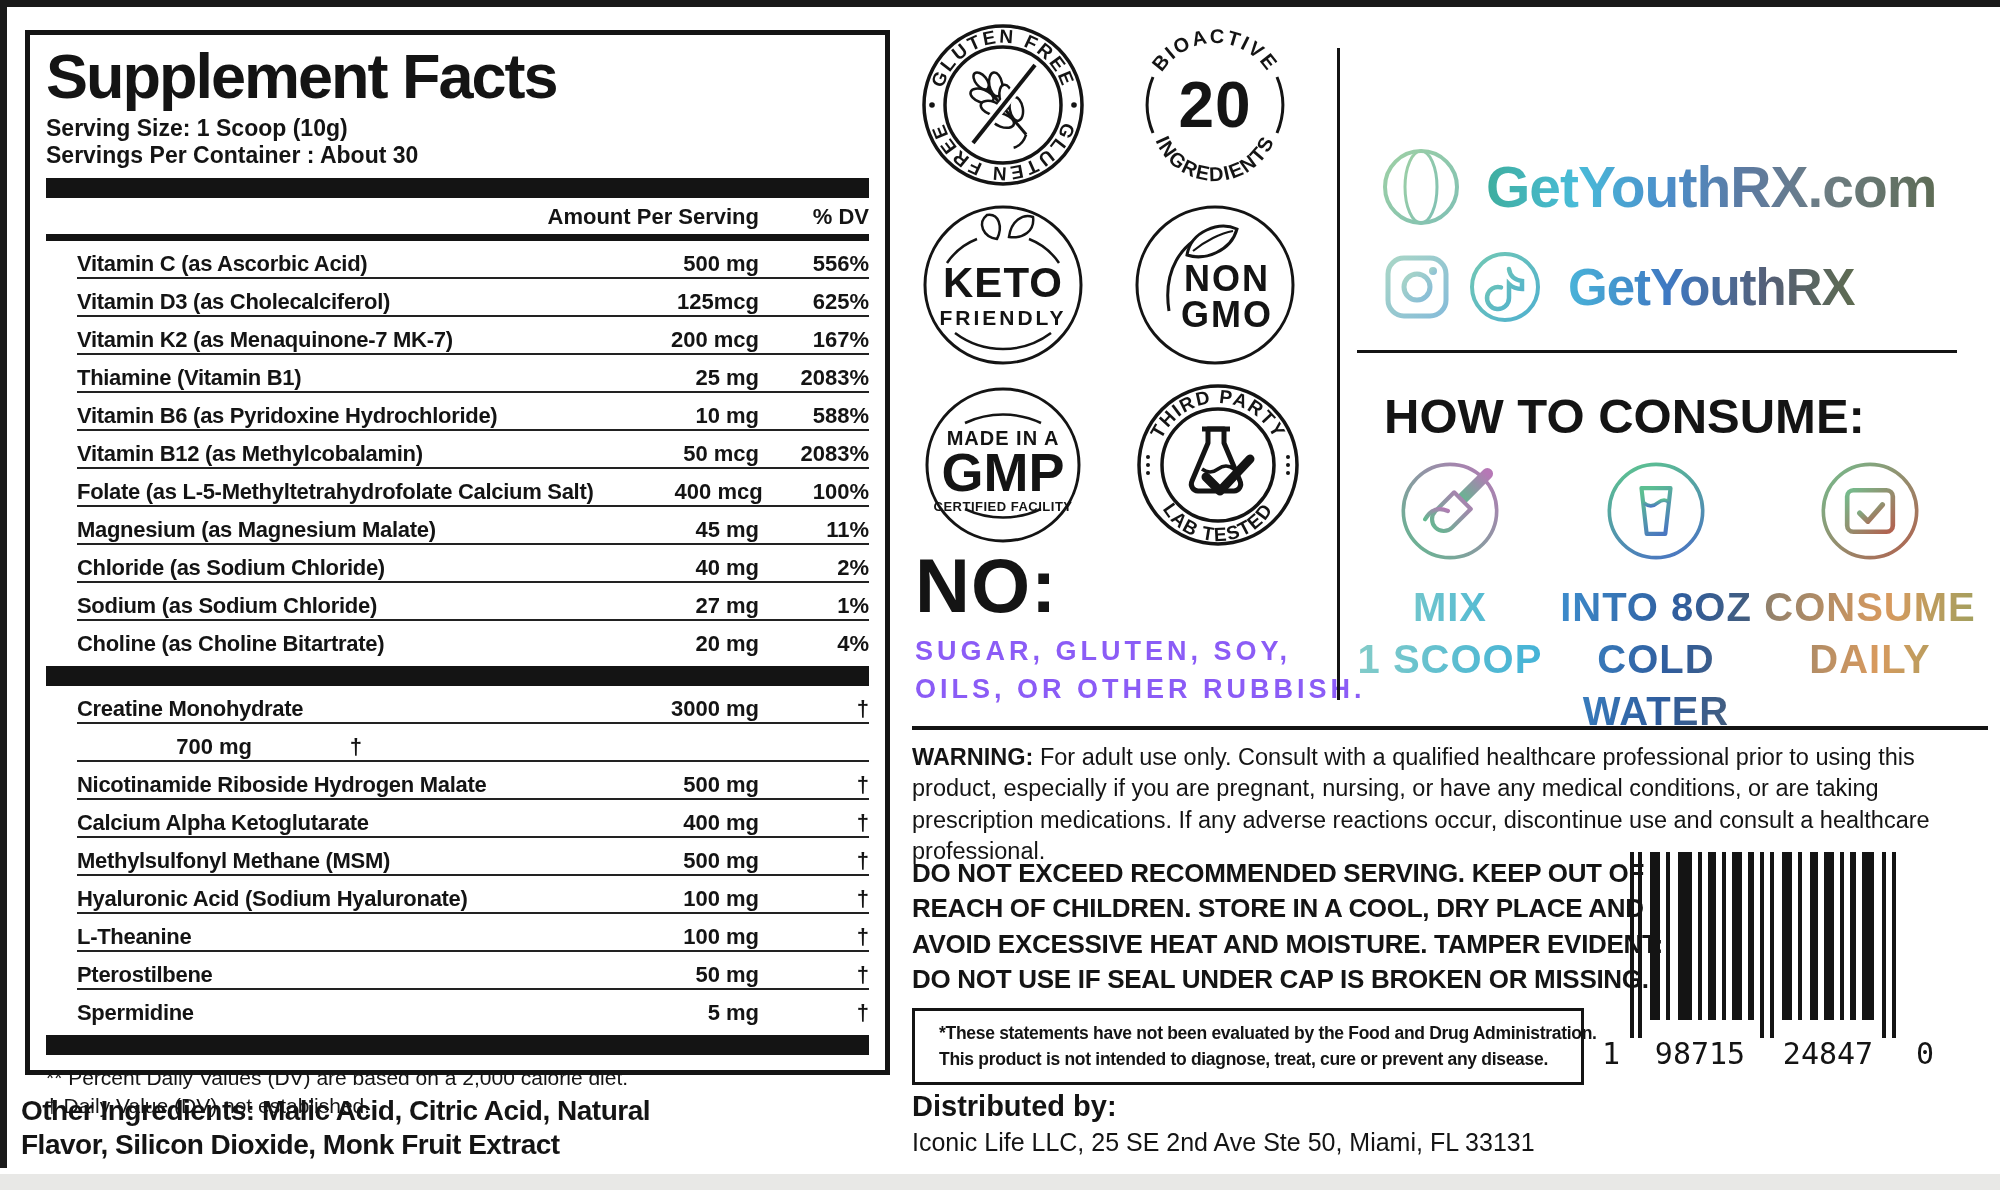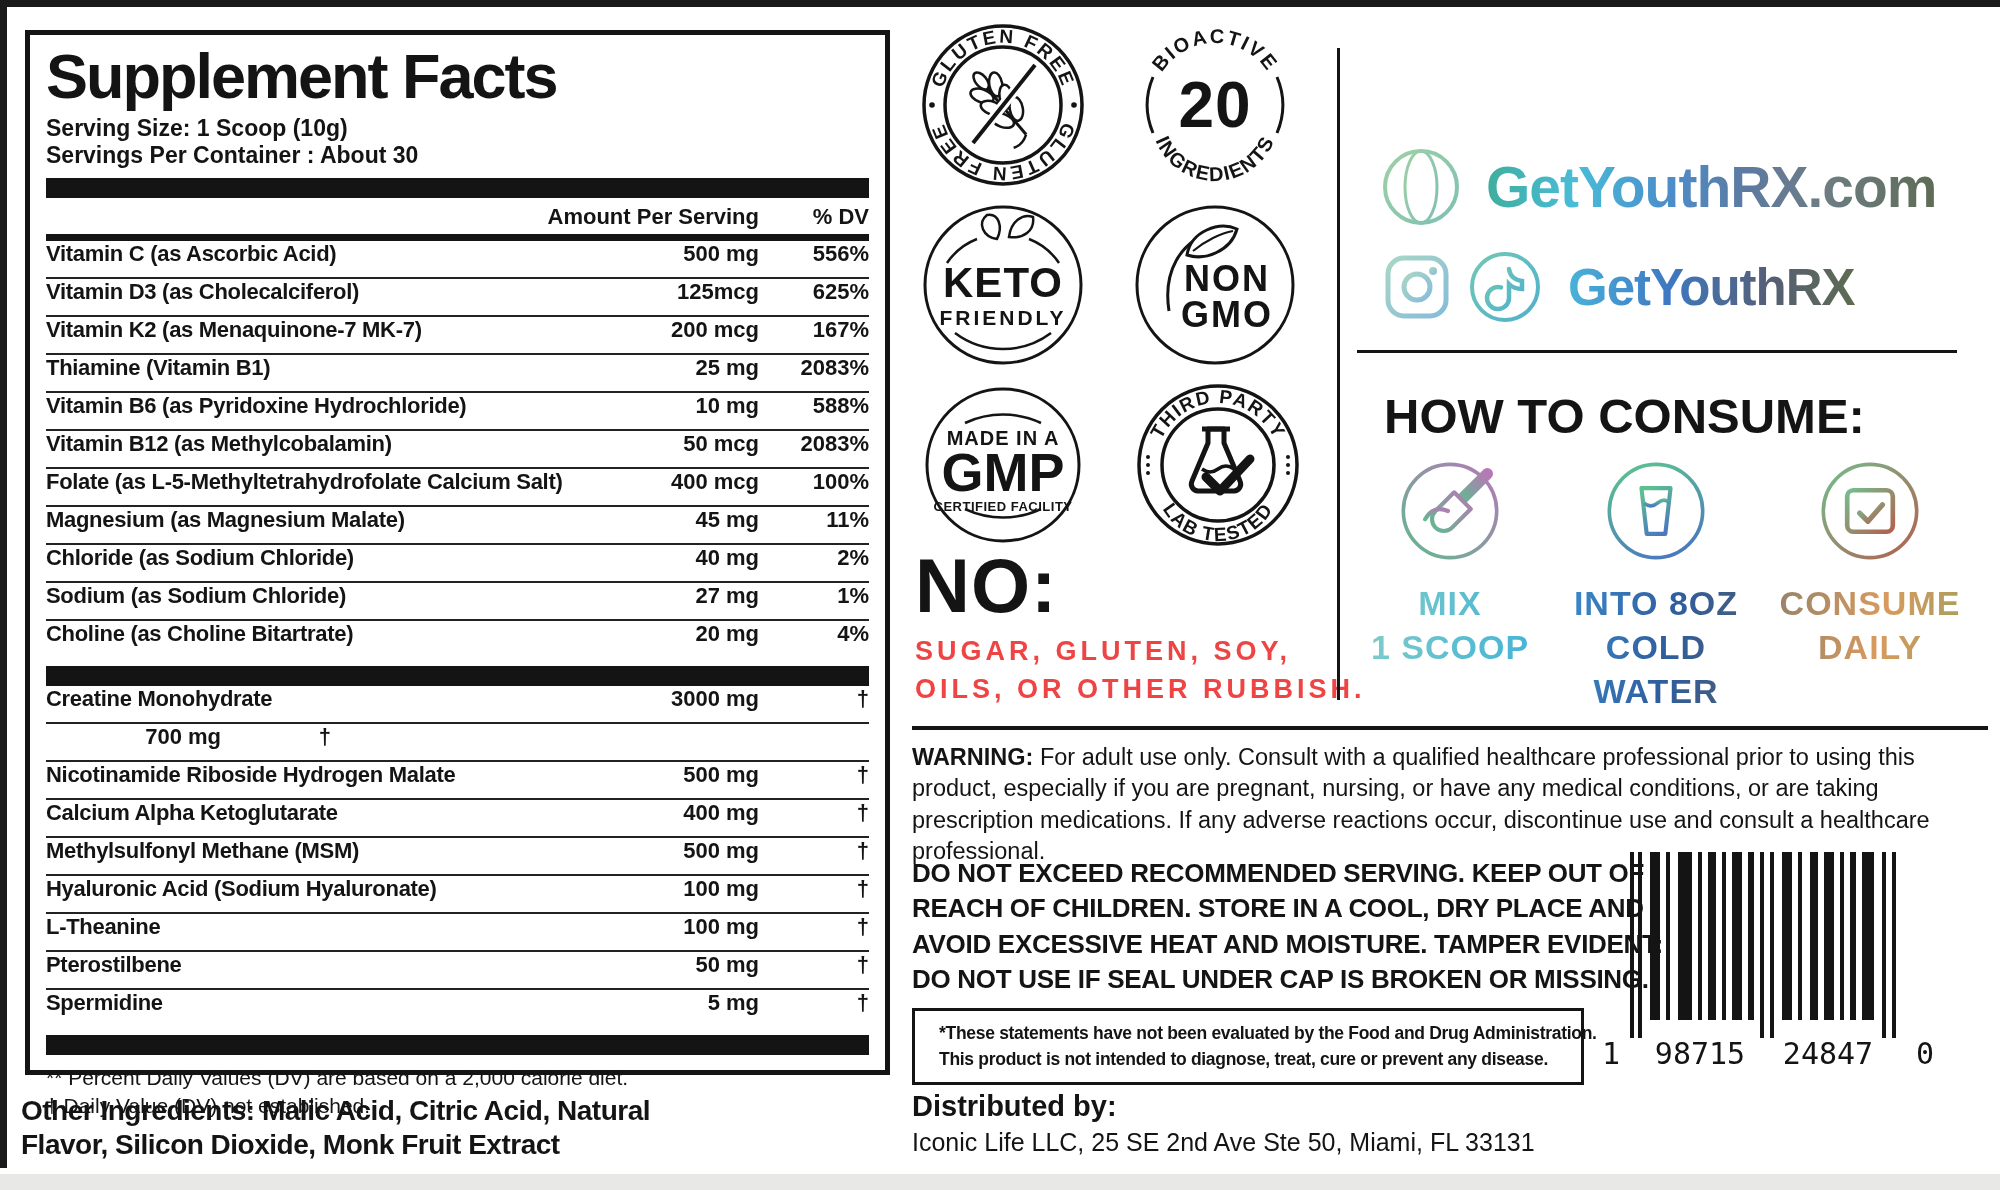--- a/index.html
+++ b/index.html
@@ -10,52 +10,52 @@
   .strip-bottom{position:absolute;left:0;bottom:0;width:2000px;height:16px;background:#e8e8e6;}
 
   
   .sf-panel{position:absolute;left:25px;top:30px;width:865px;height:1045px;border:5px solid #141414;
             box-sizing:border-box;padding:6px 16px 0 16px;background:#fff;}
   .sf-title{font-size:63px;font-weight:bold;letter-spacing:-2px;line-height:1.05;margin-top:2px;}
   .sf-serving{font-size:23px;font-weight:bold;line-height:1.18;margin-top:6px;}
   .sf-bar{height:20px;background:#141414;margin-top:9px;}
   .sf-header{display:flex;align-items:center;height:34px;font-size:22px;font-weight:bold;margin-top:2px;}
   .sf-headrule{height:7px;background:#141414;}
-  .sf-row{display:flex;align-items:flex-start;height:36px;border-bottom:2px solid #222;
-          font-size:22px;font-weight:bold;}
+  .sf-row{display:flex;align-items:flex-end;height:36px;border-bottom:2px solid #222;
+          font-size:22px;font-weight:bold;margin-left:31px;}
   .sf-name{flex:1;white-space:nowrap;letter-spacing:-0.3px;}
   .sf-amt{width:175px;text-align:right;white-space:nowrap;}
   .sf-dv{width:110px;text-align:right;white-space:nowrap;}
   .sf-rows .sf-row:last-of-type{border-bottom:none;}
   .sf-foot{font-size:21px;line-height:1.3;padding-top:9px;}
 
   .other-ing{position:absolute;left:21px;top:1086px;width:690px;font-size:28px;font-weight:bold;
              line-height:1.22;letter-spacing:-0.5px;margin-top:8px;}
 
   
   .badge{position:absolute;width:168px;height:168px;}
   .no-title{position:absolute;left:915px;top:542px;font-size:76px;font-weight:bold;letter-spacing:1px;}
   .no-lines{position:absolute;left:915px;top:632px;font-size:27px;font-weight:600;
-            letter-spacing:4px;line-height:1.42;color:#ef4444;}
+            letter-spacing:4px;line-height:1.42;color:#8b5cf6;}
   .v-divider{position:absolute;left:1337px;top:48px;width:3px;height:652px;background:#141414;}
 
   
   .km-heading{position:absolute;left:1384px;top:56px;font-size:47px;font-weight:bold;letter-spacing:0px;}
   .site-row{position:absolute;left:1380px;top:146px;display:flex;align-items:center;}
   .site-text{font-size:57px;font-weight:bold;margin-left:24px;letter-spacing:-1px;}
   .social-row{position:absolute;left:1380px;top:250px;display:flex;align-items:center;}
   .handle-text{font-size:51px;font-weight:bold;margin-left:26px;letter-spacing:-1px;}
   .gtext{-webkit-background-clip:text;background-clip:text;color:transparent;}
   .g-site{background-image:linear-gradient(90deg,#3fae9e 0%,#49bcd9 20%,#4b8ecb 40%,#5d7aa0 58%,#6d7d84 75%,#5e6c55 100%);}
   .g-handle{background-image:linear-gradient(90deg,#49b3d9 0%,#3e78c2 35%,#555f76 70%,#5e6b50 100%);}
   .hr-right{position:absolute;left:1357px;top:350px;width:600px;height:3px;background:#141414;}
   .htc-heading{position:absolute;left:1384px;top:388px;font-size:49px;font-weight:bold;}
   .step{position:absolute;top:455px;width:216px;text-align:center;}
   .step-icon{display:block;margin:0 auto;}
-  .step-label{margin-top:14px;font-size:34px;font-weight:bold;letter-spacing:1px;line-height:1.3;}
+  .step-label{margin-top:14px;font-size:40px;font-weight:bold;letter-spacing:1px;line-height:1.3;}
   .g-mix{background-image:linear-gradient(100deg,#8fd0c6 0%,#57bcd2 60%,#3fb0d9 100%);}
   .g-water{background-image:linear-gradient(100deg,#3f92d2 0%,#2f5d9e 55%,#4d5d6e 100%);}
   .g-daily{background-image:linear-gradient(100deg,#8c7f6d 0%,#d89a5e 55%,#9aa05e 100%);}
 
   
   .hr-warning{position:absolute;left:912px;top:726px;width:1076px;height:4px;background:#141414;}
   .warning-p{position:absolute;left:912px;top:742px;width:1086px;font-size:23.5px;line-height:1.33;}
   .warning-p b{font-weight:bold;}
   .storage{position:absolute;left:912px;top:856px;font-size:26px;font-weight:bold;line-height:1.36;
            letter-spacing:-0.3px;white-space:nowrap;}

